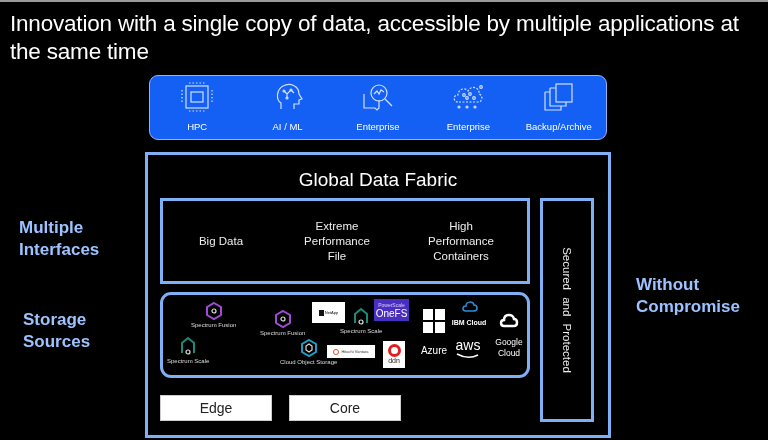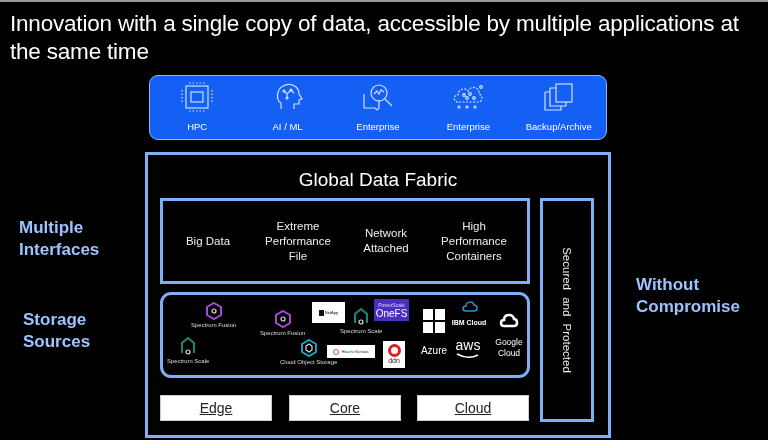--- a/index.html
+++ b/index.html
@@ -19,21 +19,21 @@
   .fabric-title { position: absolute; left: 0; top: 14px; width: 100%; text-align: center; font-size: 19px; color: #fff; }
 
   .box { position: absolute; border: 3px solid #7fb0f5; }
   .interfaces { left: 12px; top: 43px; width: 370px; height: 86px; display: flex; align-items: center; justify-content: space-around; padding: 0 4px; }
   .iface { font-size: 11.5px; line-height: 15px; text-align: center; color: #eee; }
 
   .sources { left: 12px; top: 137px; width: 370px; height: 86px; border-radius: 11px; }
   .secured { left: 392px; top: 43px; width: 54px; height: 224px; }
   .secured .vtext { position: absolute; left: 50%; top: 50%; transform: translate(-50%,-50%) rotate(90deg); white-space: nowrap; font-size: 11.5px; color: #eee; word-spacing: 4px; }
 
-  .tier { position: absolute; top: 240px; width: 112px; height: 26px; background: #fff; border: 1px solid #ccc; color: #222; font-size: 14px; display: flex; align-items: center; justify-content: center; text-decoration: underline; }
+  .tier { position: absolute; top: 240px; width: 112px; height: 26px; background: #fff; border: 1px solid #ccc; color: #222; font-size: 14px; display: flex; align-items: center; justify-content: center; }
 
   .src { position: absolute; display: flex; flex-direction: column; align-items: center; }
   .src .cap { font-size: 6px; color: #ddd; white-space: nowrap; margin-top: 1px; }
   .logo-box { position: absolute; display: flex; align-items: center; justify-content: center; }
   .cloud-txt { position: absolute; font-size: 10px; color: #fff; text-align: center; line-height: 12px; }
 </style>
 </head>
 <body>
 
 <div class="topline"></div>
@@ -99,21 +99,20 @@
 <div class="side-label" style="left:19px; top:217px; width:100px;">Multiple Interfaces</div>
 <div class="side-label" style="left:23px; top:309px; width:90px;">Storage Sources</div>
 <div class="side-label" style="left:636px; top:274px; width:125px;">Without Compromise</div>
 
 <div class="main">
   <div class="fabric-title">Global Data Fabric</div>
 
   <div class="box interfaces">
     <div class="iface" style="width:56px">Big Data</div>
     <div class="iface" style="width:72px">Extreme Performance File</div>
-    <div class="iface" style="width:52px">Network Attached</div>
     <div class="iface" style="width:72px">High Performance Containers</div>
   </div>
 
   <div class="box sources">
 
     <div class="src" style="left:28px; top:6px;">
       <svg width="20" height="20" viewBox="0 0 20 20" fill="none" stroke="#a24bd6" stroke-width="2">
           <polygon points="10,2 17,6 17,14 10,18 3,14 3,6"></polygon>
           <circle cx="10" cy="10" r="2" stroke="#ddd" stroke-width="1.2"></circle>
         </svg>
@@ -195,14 +194,13 @@
       </svg>
     <div class="cloud-txt" style="left:327px; top:42px; width:38px; font-size:8.5px; line-height:11px;">Google Cloud</div>
   </div>
 
   <div class="box secured">
     <div class="vtext">Secured and Protected</div>
   </div>
 
   <div class="tier" style="left:12px;">Edge</div>
   <div class="tier" style="left:141px;">Core</div>
-  <div class="tier" style="left:269px;">Cloud</div>
 </div>
 
 </body></html>

